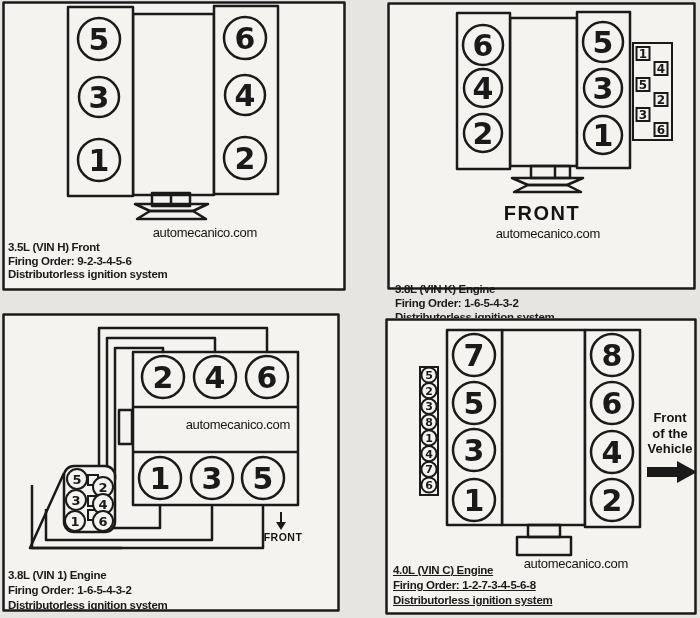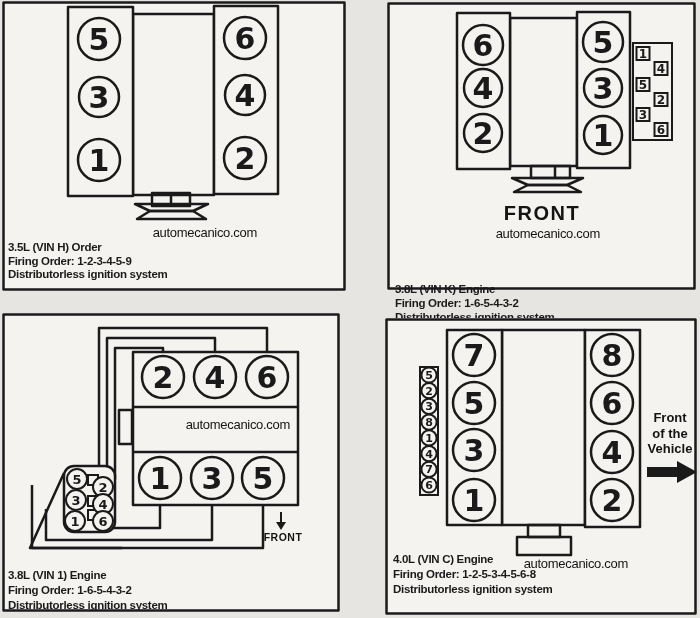--- a/index.html
+++ b/index.html
@@ -45,22 +45,22 @@
       </g>
       <text class="cyl" x="97" y="49">5</text>
       <text class="cyl" x="97" y="107">3</text>
       <text class="cyl" x="97" y="170">1</text>
       <text class="cyl" x="243" y="48">6</text>
       <text class="cyl" x="243" y="105">4</text>
       <text class="cyl" x="243" y="168">2</text>
     </svg>
     <div class="wm" style="left:95px;top:224px;width:160px;">automecanico.com</div>
     <div class="cap" style="left:6px;top:240px;line-height:13.5px;">
-      <div>3.5L (VIN H) Order</div>
-      <div>Firing Order: 1-2-3-4-5-9</div>
+      <div>3.5L (VIN H) Front</div>
+      <div>Firing Order: 9-2-3-4-5-6</div>
       <div>Distributorless ignition system</div>
     </div>
   </div>
 
   <div class="quad" style="left:387px;top:2px;width:309px;height:288px;">
     <svg width="309" height="288" viewBox="0 0 309 288">
       <g fill="none" stroke="#1a1a1a" stroke-width="2.5" stroke-linejoin="round">
         <rect x="1.5" y="1.5" width="306" height="285"></rect>
         <rect x="123" y="16" width="67" height="148"></rect>
         <rect x="70" y="11" width="53" height="156" fill="#f4f3f0"></rect>
@@ -216,20 +216,20 @@
       <text class="coil-br" x="44" y="139.6">4</text>
       <text class="coil-br" x="44" y="155.3">7</text>
       <text class="coil-br" x="44" y="171">6</text>
     </svg>
     <div class="front-veh" style="left:250px;top:92px;width:70px;">
       <div>Front</div>
       <div>of the</div>
       <div>Vehicle</div>
     </div>
     <div class="wm" style="left:83px;top:238px;width:160px;">automecanico.com</div>
-    <div class="cap" style="left:8px;top:234px;line-height:15px;">
+    <div class="cap" style="left:8px;top:245px;line-height:15px;text-decoration:underline;">
       <div>4.0L (VIN C) Engine</div>
-      <div>Firing Order: 1-2-5-3-4-5-6-8</div>
+      <div>Firing Order: 1-2-7-3-4-5-6-8</div>
       <div>Distributorless ignition system</div>
     </div>
   </div>
 
 </div>
 
 </body></html>

